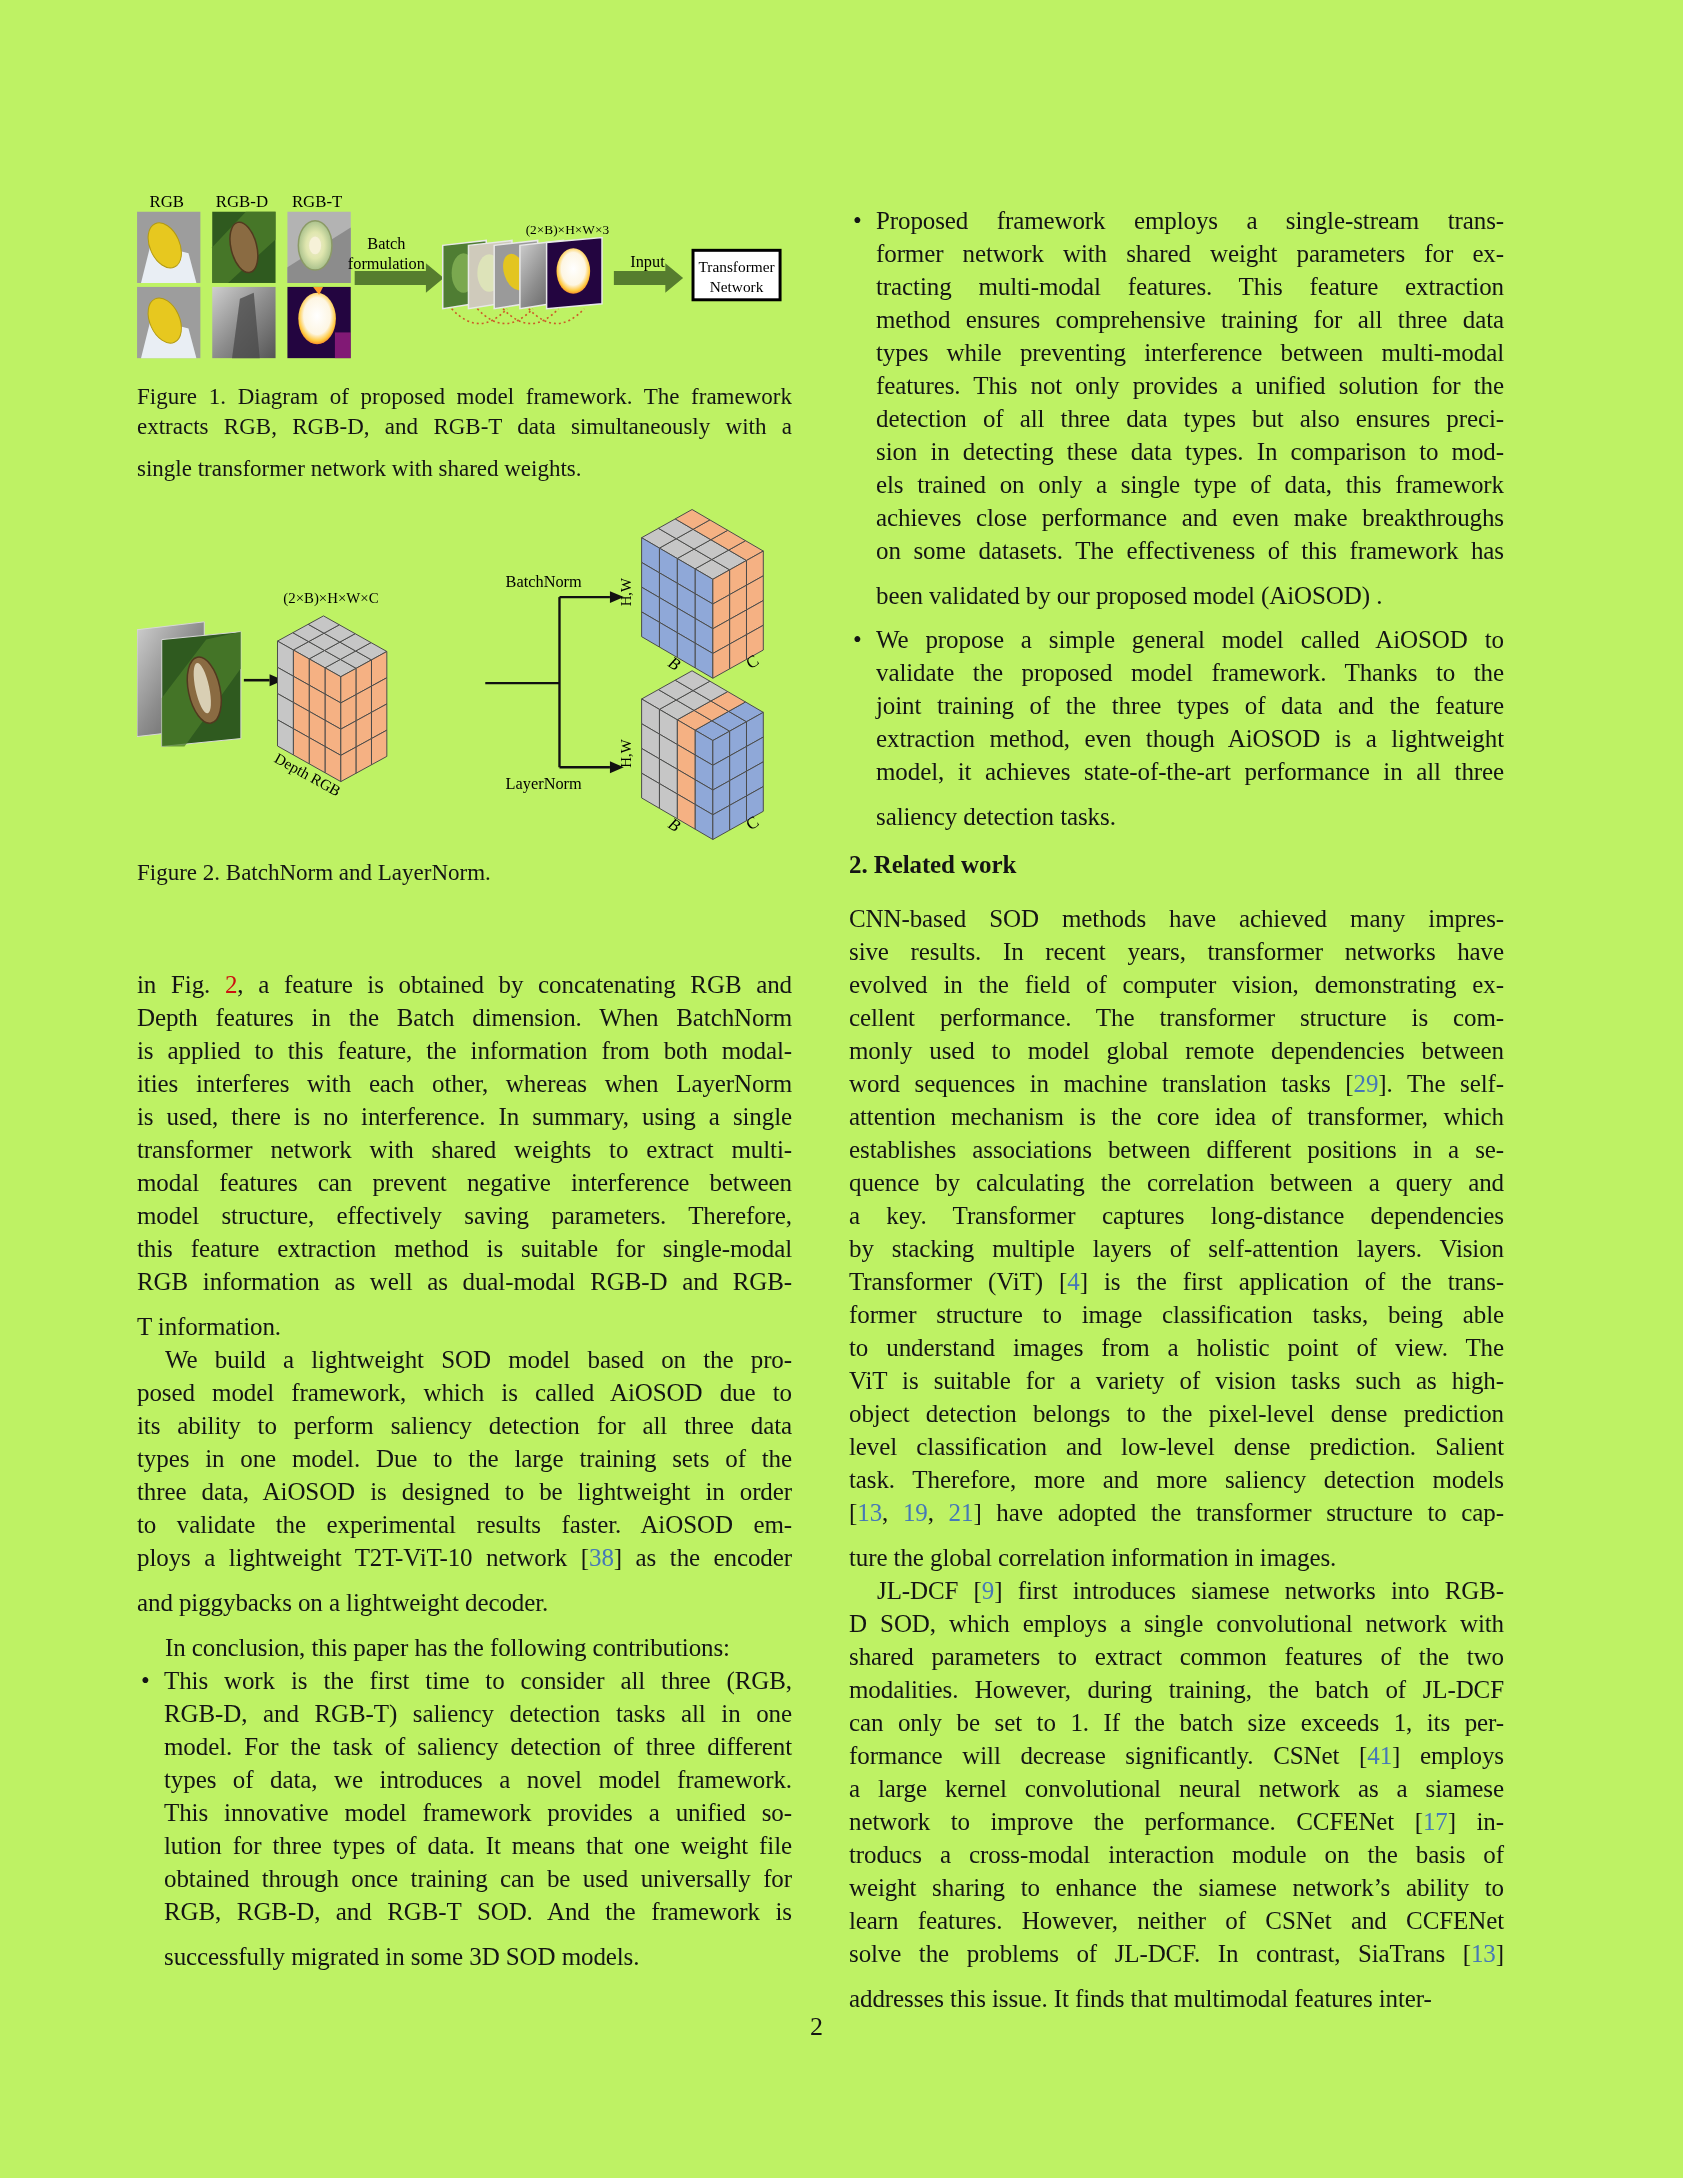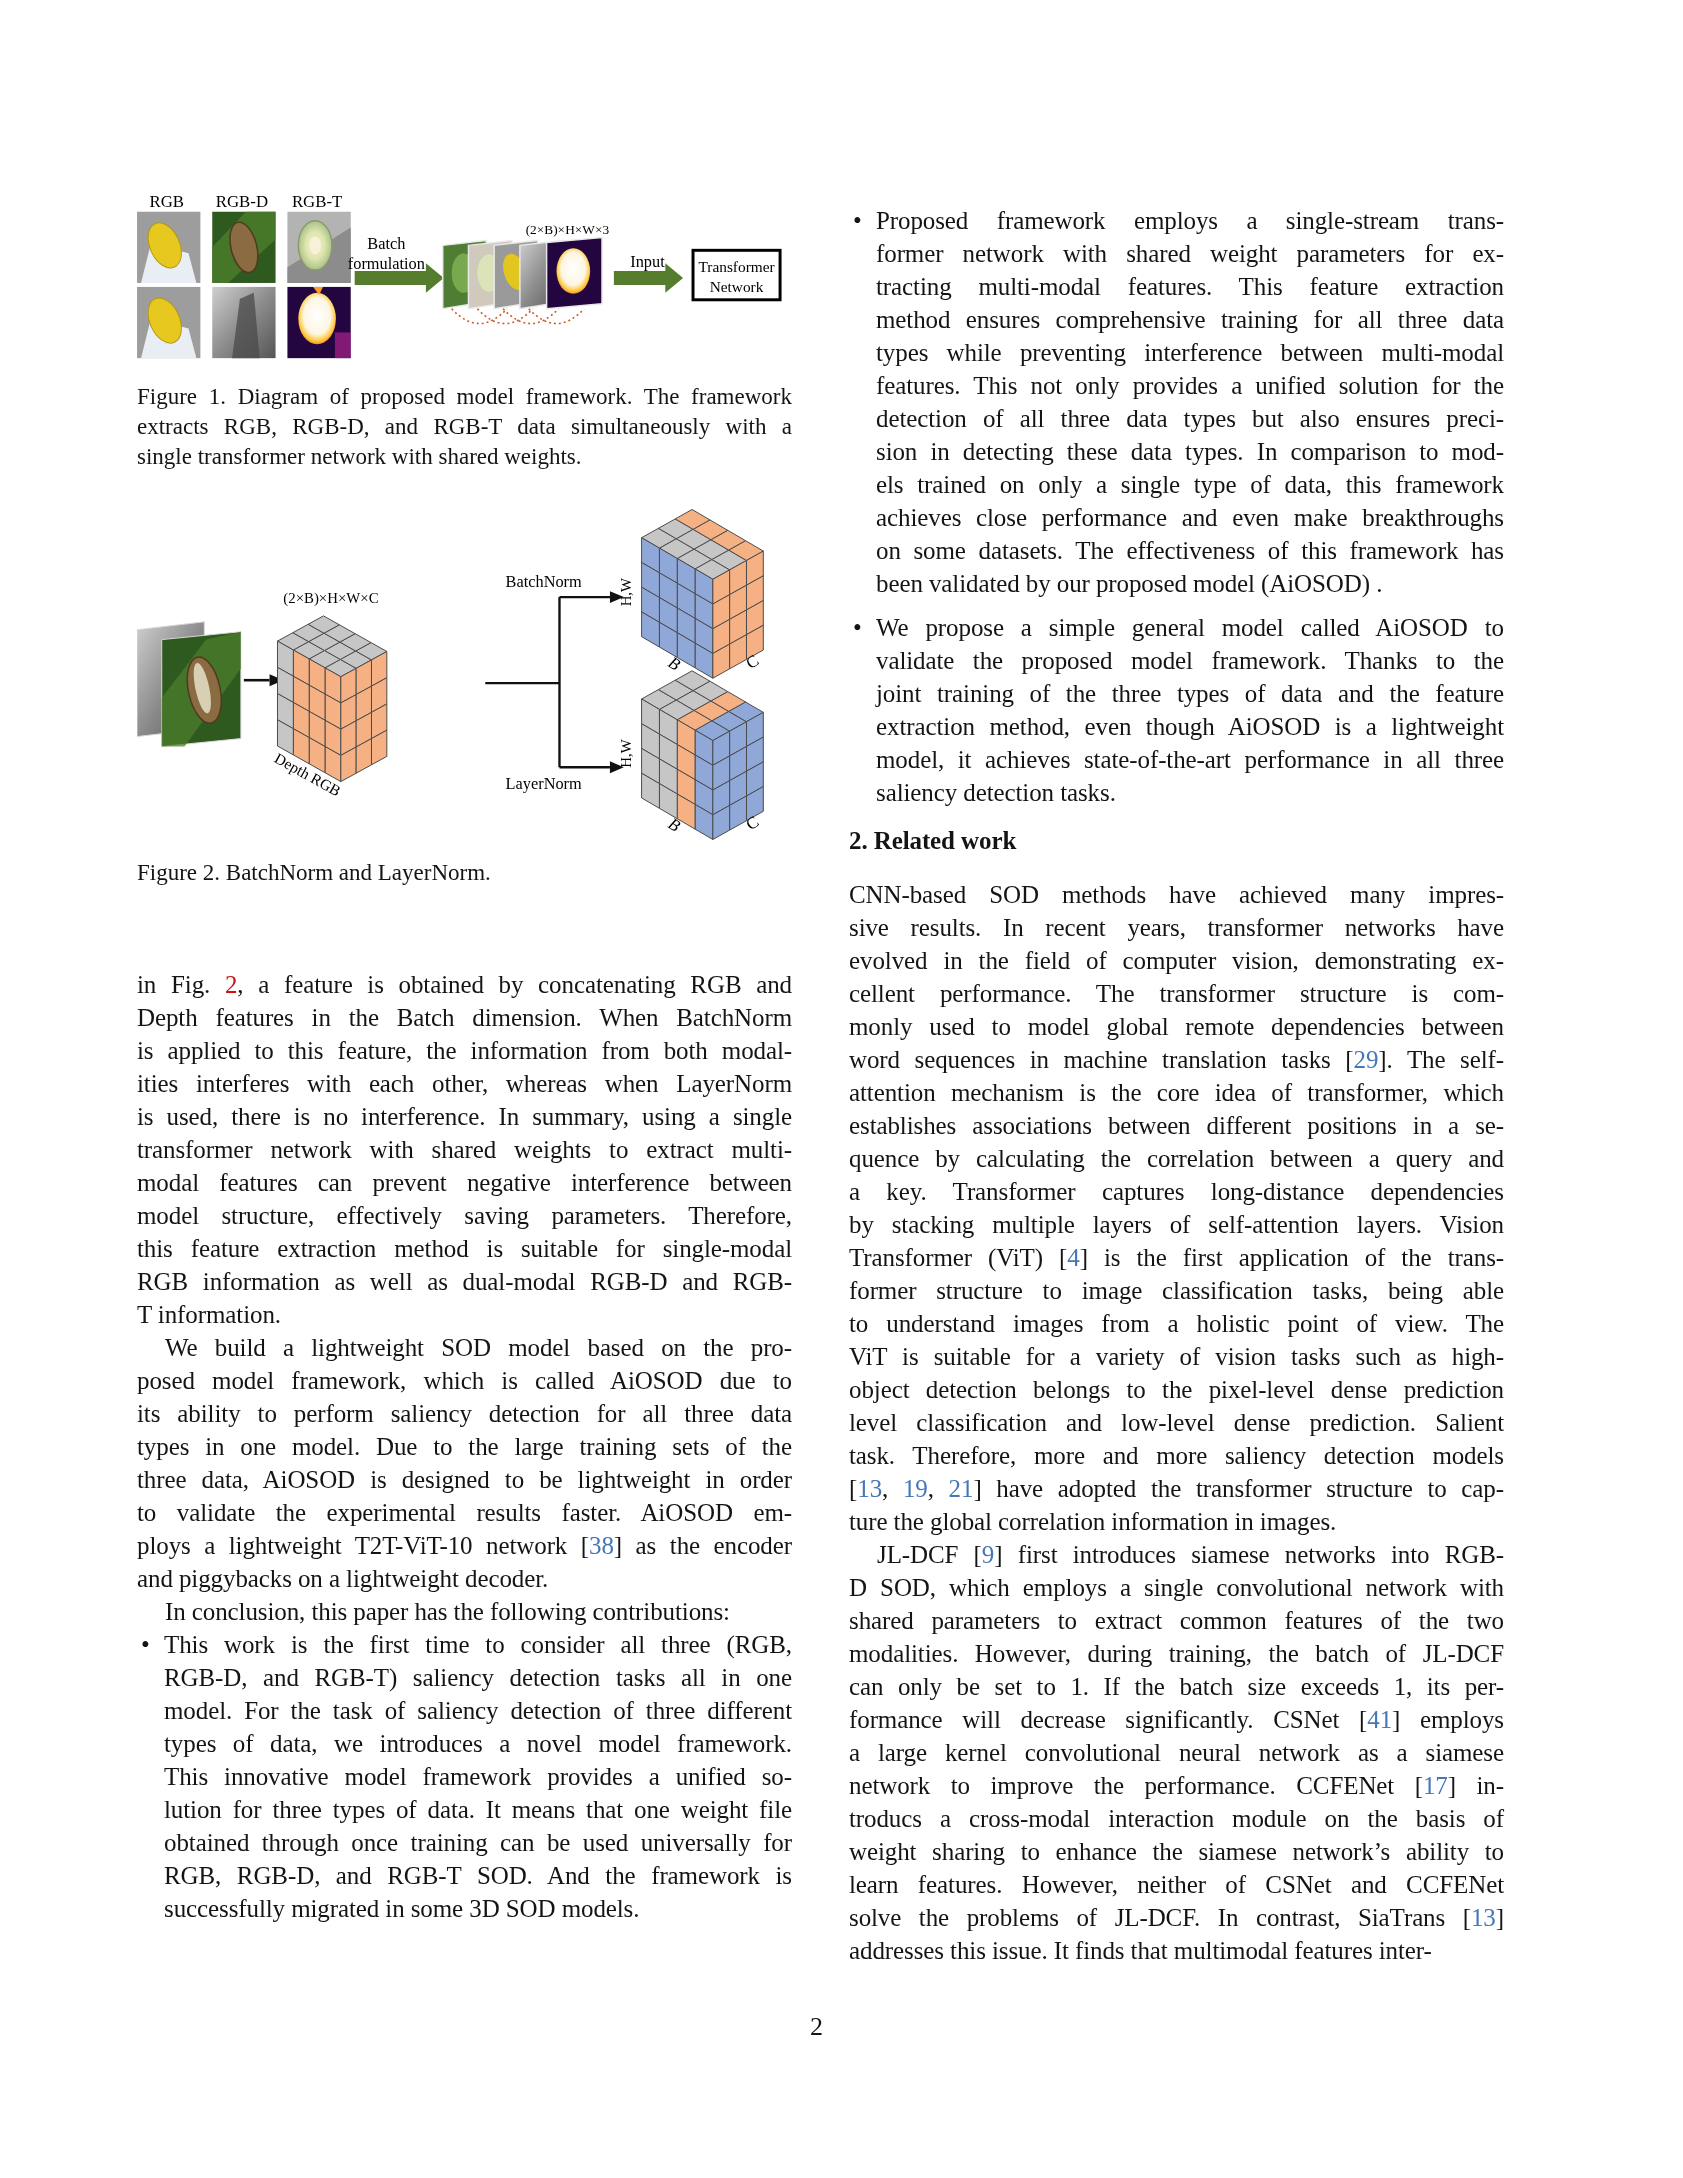--- a/index.html
+++ b/index.html
@@ -1,21 +1,21 @@
 <!DOCTYPE html>
 <html><head>
 <meta charset="utf-8">
 <style>
   html,body{margin:0;padding:0;background:#e8e8e8;}
-  .page{position:relative;width:1683px;height:2178px;background:#ffffff;
+  .page{position:relative;width:1683px;height:2178px;background:#bef264;
         font-family:"Liberation Serif","DejaVu Serif",serif;color:#141414;overflow:hidden;}
   .col{position:absolute;width:655px;}
   .body-text{font-size:25px;line-height:33px;letter-spacing:-0.1px;}
   .tline{white-space:nowrap;text-align:justify;text-align-last:justify;height:33px;}
-  .tline.last{text-align-last:left;}
+  .tline.last{text-align-last:left;margin-top:12px;}
   .caption .tline{height:30px;}
   .caption{font-size:23px;line-height:30px;}
   .caption-center{font-size:23px;}
   .cite{color:#4577b8;}
   .figref{color:#cc1111;}
   .bullet-item{position:relative;padding-left:27px;}
   .bullet-glyph{position:absolute;left:4px;top:0;}
   .heading{font-weight:bold;font-size:25px;line-height:36px;margin-top:14px;margin-bottom:19px;}
   .m-top-11{margin-top:11px;}
   .pageno{position:absolute;top:2012px;left:752px;width:129px;text-align:center;font-size:26px;}

